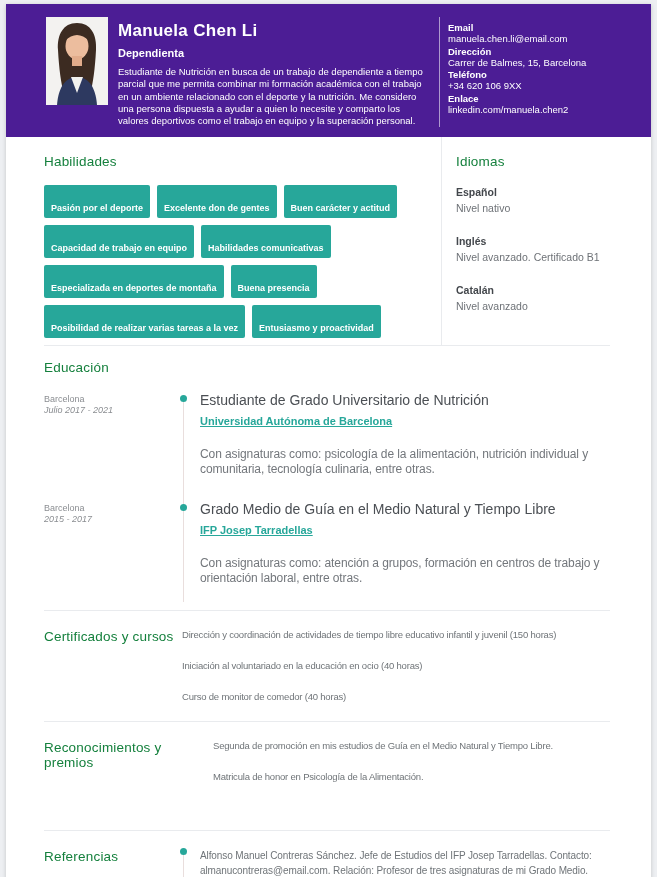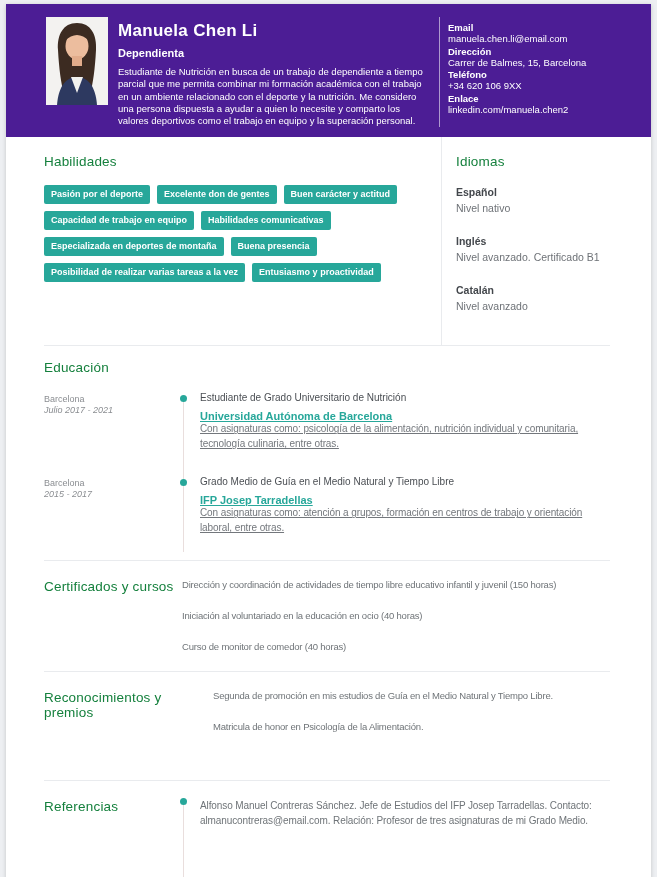--- a/index.html
+++ b/index.html
@@ -22,37 +22,37 @@
   
   .body { padding:0 41px 0 38px; color:#55595e; }
   section { border-bottom:1px solid #e9ebee; }
   .sec-h { font-size:13.5px; color:#15803d; letter-spacing:.2px; font-weight:normal; }
 
   
   .sec1 { display:flex; min-height:209px; }
   .sec1-left { flex:1; padding:17px 18px 0 0; }
   .sec1-right { width:169px; flex:none; border-left:1px solid #e9ebee; padding:17px 0 0 14px; }
   .tags { margin-top:16px; display:flex; flex-wrap:wrap; gap:7px; max-width:397px; }
-  .tag { background:#27a79a; color:#fff; font-size:9px; font-weight:bold; padding:4px 7px 5px; border-radius:2px; white-space:nowrap; }
+  .tag { background:#27a79a; color:#fff; font-size:9px; font-weight:bold; padding:18px 7px 5px; border-radius:2px; white-space:nowrap; }
   .lang { margin-top:17px; }
   .lang-name { font-size:10.5px; font-weight:bold; color:#43474c; }
   .lang-level { font-size:10.5px; color:#6e7277; margin-top:4px; margin-bottom:21px; }
 
   
   .edu { min-height:205px; padding:14px 0 0; }
   .edu-entries { position:relative; margin-top:17px; }
   .edu-entries::before { content:''; position:absolute; left:139px; top:5px; bottom:8px; width:1px; background:#e9dedd; }
   .t-entry { display:flex; padding-bottom:25px; }
   .t-meta { width:139px; flex:none; font-size:9px; line-height:10.5px; color:#8b8e92; padding-top:2px; }
   .t-meta .dates { font-style:italic; }
   .t-content { flex:1; margin-left:17px; position:relative; min-width:0; }
   .t-content::before { content:''; position:absolute; left:-20.5px; top:3px; width:7px; height:7px; border-radius:50%; background:#27a79a; }
-  .degree { font-size:10px; color:#4b4f54; }
+  .degree { font-size:14px; color:#4b4f54; }
   .school { font-size:11px; font-weight:bold; color:#27a79a; margin-top:7px;text-decoration:underline; }
-  .t-desc { font-size:10px; letter-spacing:-.1px; line-height:14.5px; color:#73777c; margin-top:0; max-width:414px;text-decoration:underline; }
+  .t-desc { font-size:12px; letter-spacing:-.1px; line-height:14.5px; color:#73777c; margin-top:20px; max-width:414px; }
 
   
   .row-sec { display:flex; padding:17px 0 0; }
   .row-sec .sec-h { flex:none; padding-top:1px; }
   .certs { min-height:109px; }
   .certs .sec-h { width:138px; }
   .awards { min-height:109px; }
   .awards .sec-h { width:169px; }
   .item { font-size:9.5px; letter-spacing:-.2px; line-height:13px; color:#6f7478; margin-bottom:18px; }
   .items { flex:1; min-width:0; }

